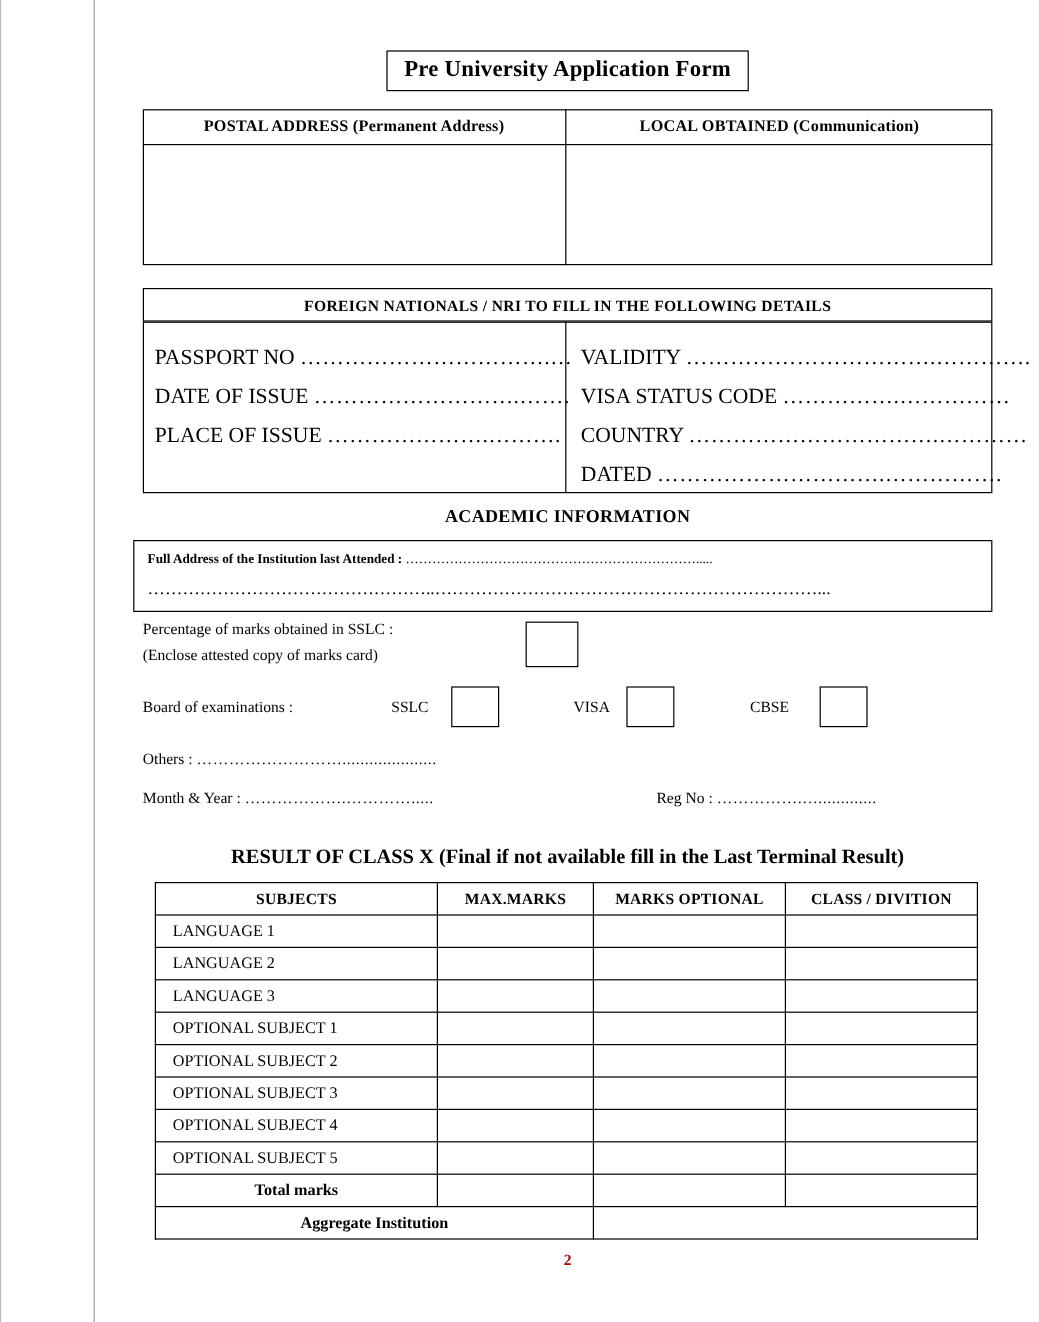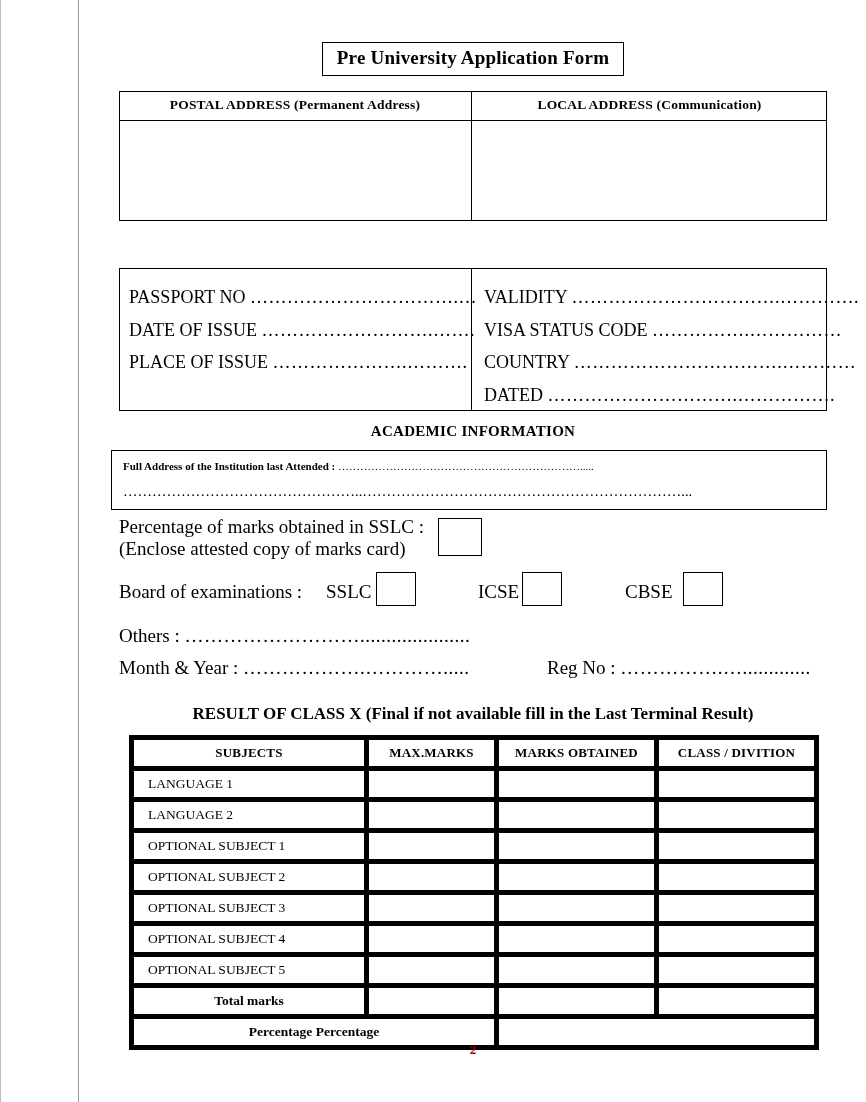--- a/index.html
+++ b/index.html
@@ -115,21 +115,21 @@
   .inst-dots {
     font-weight: normal;
   }
   .inst-line2 {
     position: absolute;
     font-size: 14.5px;
     white-space: nowrap;
   }
   .plain {
     position: absolute;
-    font-size: 19px;
+    font-size: 13px;
     white-space: nowrap;
   }
   .sq {
     position: absolute;
     box-sizing: border-box;
     border: 1px solid #000;
     background: #fff;
   }
 
   
@@ -145,21 +145,21 @@
   .rtable {
     position: absolute;
     left: 50px;
     top: 735px;
     width: 685px;
     border-collapse: collapse;
     table-layout: fixed;
     font-size: 13.5px;
   }
   .rtable td, .rtable th {
-    border: 5px solid #000000;
+    border: 1px solid #000000;
     height: 26px;
     padding: 0 0 0 14px;
     font-weight: normal;
     text-align: left;
     vertical-align: middle;
   }
   .rtable th {
     font-weight: bold;
     text-align: center;
     padding: 0;
@@ -202,25 +202,28 @@
       <span class="title-box">
         <span class="inner">Pre University Application Form</span>
       </span>
     </div>
 
     <div class="box" style="left:40px; top:91px; width:708px; height:130px;"></div>
     <div class="hline" style="left:40px; top:120px; width:708px;"></div>
     <div class="vline" style="left:392px; top:91px; height:130px;"></div>
 
     <div class="addr-head" style="left:40px; top:97px; width:352px;">POSTAL ADDRESS (Permanent Address)</div>
-    <div class="addr-head" style="left:393px; top:97px; width:355px;">LOCAL ADDRESS (Communication)</div>
+    <div class="addr-head" style="left:393px; top:97px; width:355px;">LOCAL OBTAINED (Communication)</div>
 
     <div class="plain" style="left:50px; top:128px; width:330px; height:88px;"></div>
     <div class="plain" style="left:402px; top:128px; width:335px; height:88px;"></div>
 
+    <div class="box" style="left:40px; top:240px; width:708px; height:28px;">
+      <div class="fn-head" style="left:0; top:6px;">FOREIGN NATIONALS / NRI  TO FILL IN THE FOLLOWING DETAILS</div>
+    </div>
     <div class="box" style="left:40px; top:268px; width:708px; height:143px;"></div>
     <div class="vline" style="left:392px; top:268px; height:143px;"></div>
 
     <div class="fline" style="left:50px; top:287px;">
       <span>PASSPORT  NO</span>
       <span class="dots">…………………………….…</span>
     </div>
     <div class="fline" style="left:50px; top:320px;">
       <span>DATE OF ISSUE</span>
       <span class="dots">……………………….…….</span>
@@ -258,21 +261,21 @@
 
     <div class="plain" style="left:40px; top:516px;">Percentage of marks obtained in SSLC :</div>
     <div class="plain" style="left:40px; top:538px;">(Enclose attested copy of marks card)</div>
     <div class="sq" style="left:359px; top:518px; width:44px; height:38px;"></div>
 
     <div class="plain" style="left:40px; top:581px;text-align:center;">Board of examinations :</div>
 
     <div class="plain" style="left:247px; top:581px;">SSLC</div>
     <div class="sq" style="left:297px; top:572px; width:40px; height:34px;"></div>
 
-    <div class="plain" style="left:399px; top:581px;">ICSE</div>
+    <div class="plain" style="left:399px; top:581px;">VISA</div>
     <div class="sq" style="left:443px; top:572px; width:40px; height:34px;"></div>
 
     <div class="plain" style="left:546px; top:581px;">CBSE</div>
     <div class="sq" style="left:604px; top:572px; width:40px; height:34px;"></div>
 
     <div class="plain" style="left:40px; top:625px;">
       <span>Others :</span>
       <span class="dots">……………………….....................</span>
     </div>
 
@@ -292,38 +295,44 @@
       <colgroup>
         <col style="width:235px;">
         <col style="width:130px;">
         <col style="width:160px;">
         <col style="width:160px;">
       </colgroup>
       <thead>
         <tr>
           <th>SUBJECTS</th>
           <th>MAX.MARKS</th>
-          <th>MARKS OBTAINED</th>
+          <th>MARKS OPTIONAL</th>
           <th>CLASS / DIVITION</th>
         </tr>
       </thead>
       <tbody>
         <tr>
           <td>LANGUAGE 1</td>
           <td></td>
           <td></td>
           <td></td>
         </tr>
         <tr>
           <td>LANGUAGE 2</td>
           <td></td>
           <td></td>
           <td></td>
         </tr>
         <tr>
+          <td>LANGUAGE 3</td>
+          <td></td>
+          <td></td>
+          <td></td>
+        </tr>
+        <tr>
           <td>OPTIONAL SUBJECT 1</td>
           <td></td>
           <td></td>
           <td></td>
         </tr>
         <tr>
           <td>OPTIONAL SUBJECT 2</td>
           <td></td>
           <td></td>
           <td></td>
@@ -346,21 +355,21 @@
           <td></td>
           <td></td>
         </tr>
         <tr>
           <td class="c">Total marks</td>
           <td></td>
           <td></td>
           <td></td>
         </tr>
         <tr>
-          <td class="agg" colspan="2">Percentage Percentage</td>
+          <td class="agg" colspan="2">Aggregate Institution</td>
           <td colspan="2"></td>
         </tr>
       </tbody>
     </table>
 
     <div class="pageno">2</div>
 
   </div>
 </div>
 

